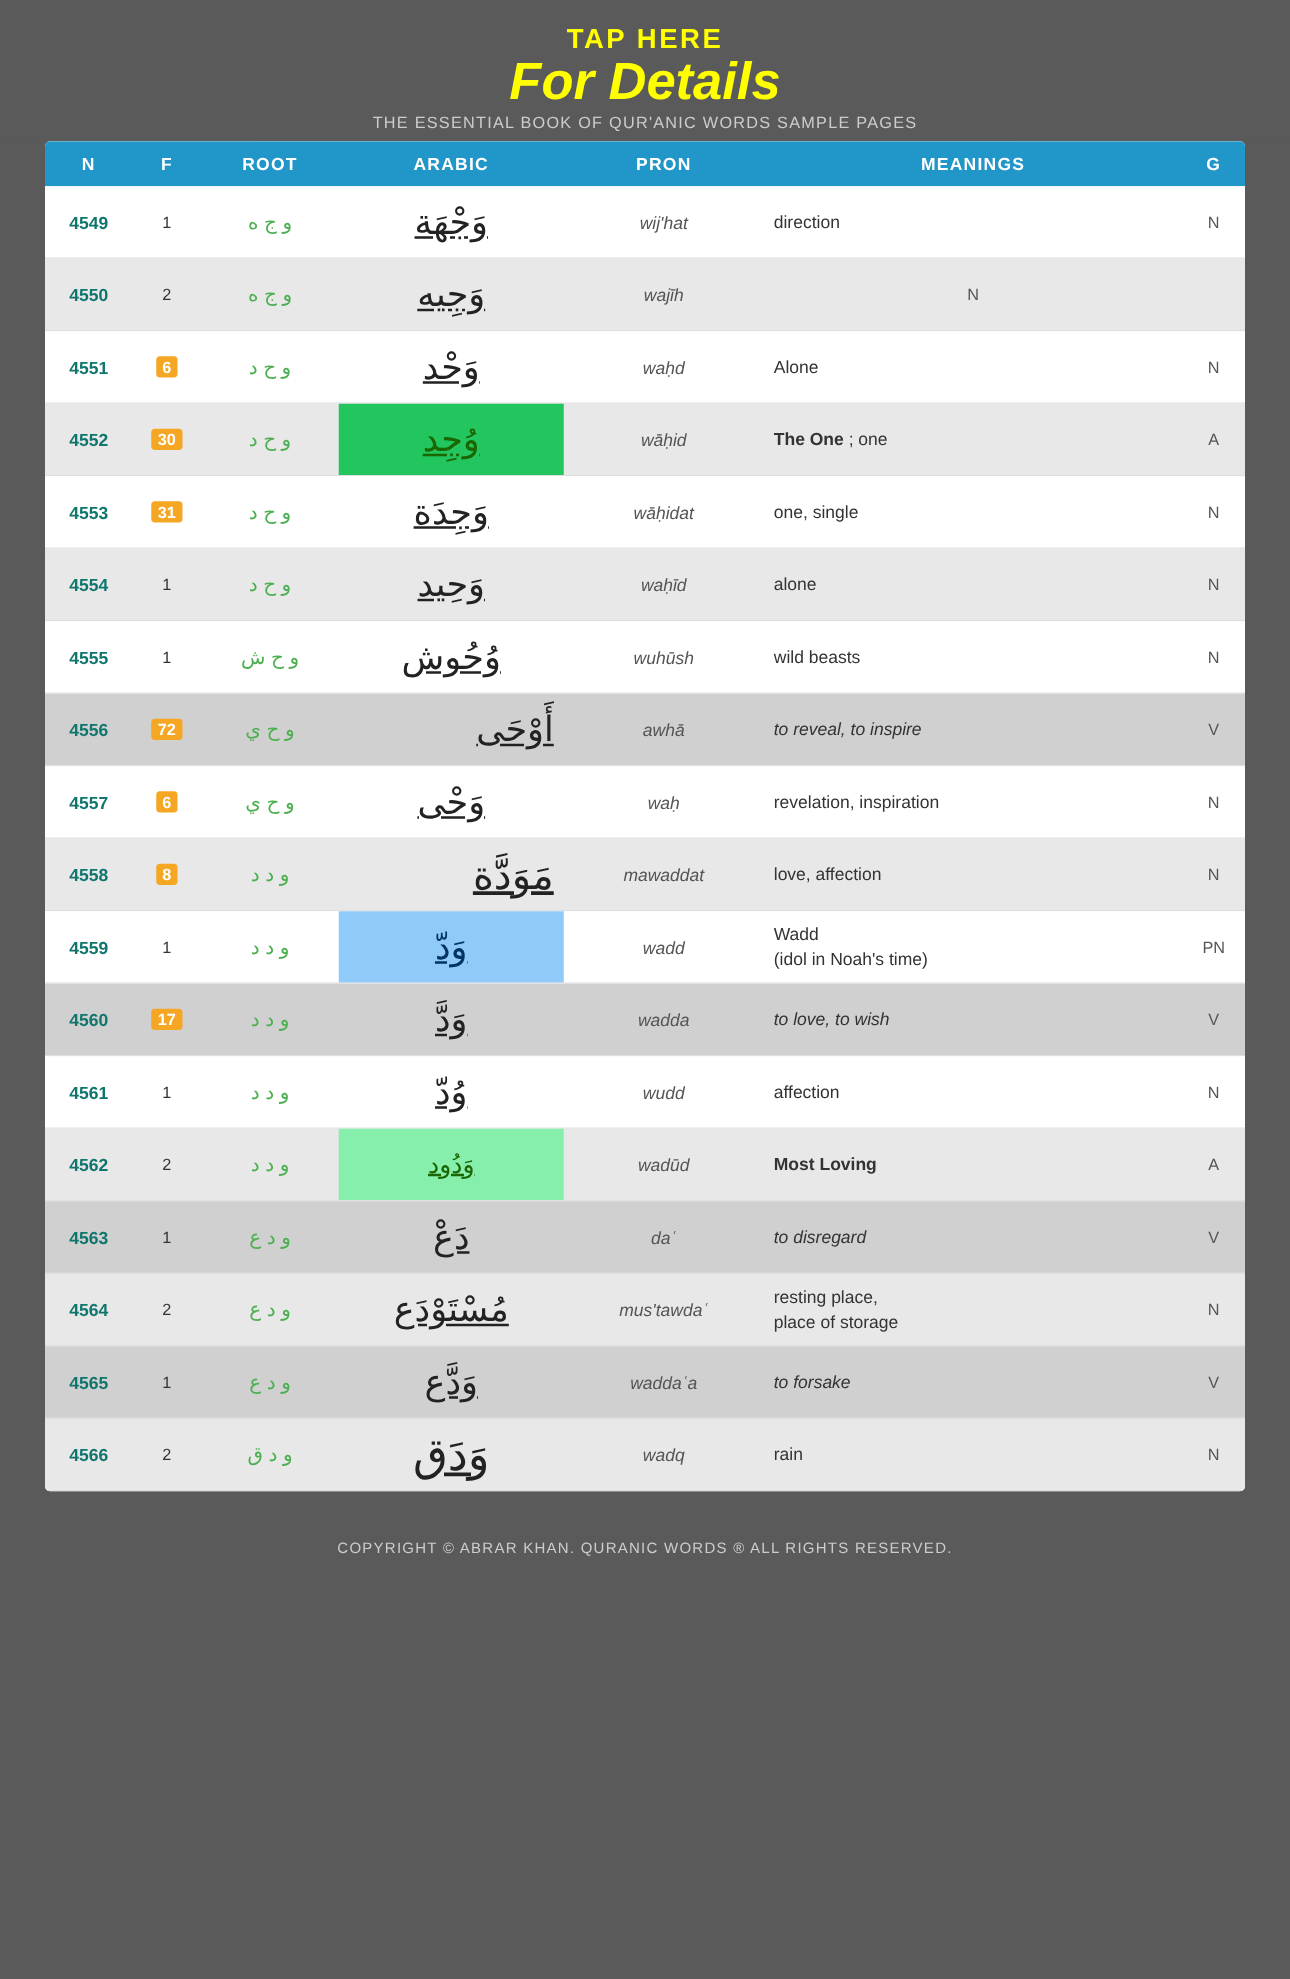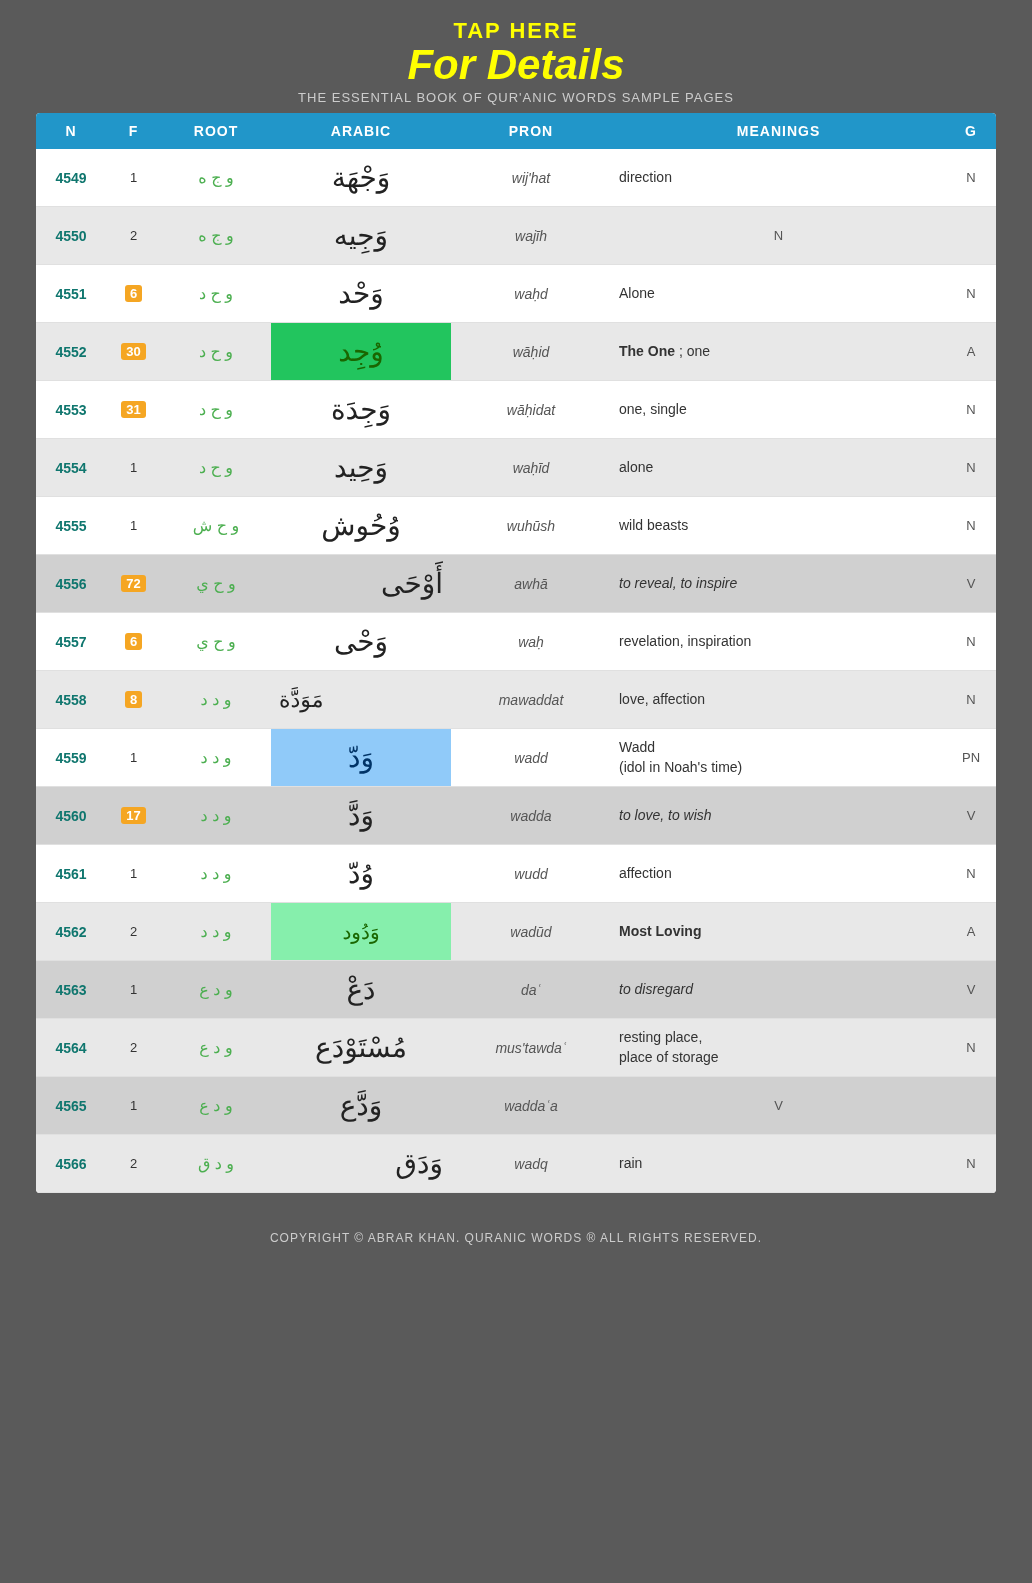--- a/index.html
+++ b/index.html
@@ -85,20 +85,21 @@
       text-align: center;
       color: #4caf50;
       font-size: 16px;
       direction: rtl;
     }
     .row-arabic {
       text-align: center;
       font-size: 26px;
       direction: rtl;
       color: #222;
+      text-decoration: underline;
     }
     .row-arabic.green-bg {
       background: #8bc34a;
       color: #1a6600;
     }
     .row-arabic.blue-bg {
       background: #90caf9;
       color: #004080;
     }
     .row-pron {
@@ -237,21 +238,21 @@
         <div class="row-root">و ح ي</div>
         <div class="row-arabic" style="direction: rtl; font-size: 28px; text-align: center; padding: 4px 8px;">وَحْى</div>
         <div class="row-pron">waḥ</div>
         <div class="row-meanings">revelation, inspiration</div>
         <div class="row-g">N</div>
       </div>
       <div class="table-row">
         <div class="row-n">4558</div>
         <div class="row-f"><span class="badge-yellow">8</span></div>
         <div class="row-root">و د د</div>
-        <div class="row-arabic" style="direction: rtl; font-size: 22px; text-align: left; padding: 4px 8px;">مَوَدَّة</div>
+        <div class="row-arabic" style="direction: rtl; font-size: 32px; text-align: right; padding: 4px 8px;">مَوَدَّة</div>
         <div class="row-pron">mawaddat</div>
         <div class="row-meanings">love, affection</div>
         <div class="row-g">N</div>
       </div>
       <div class="table-row">
         <div class="row-n">4559</div>
         <div class="row-f">1</div>
         <div class="row-root">و د د</div>
         <div class="row-arabic blue-bg" style="direction: rtl; font-size: 28px; text-align: center; padding: 4px 8px; background: rgb(144, 202, 249); color: rgb(0, 51, 102); display: flex; align-items: center; justify-content: center; height: 100%;">وَدّ</div>
         <div class="row-pron">wadd</div>
@@ -302,27 +303,28 @@
         <div class="row-pron">mus'tawdaʿ</div>
         <div class="row-meanings">resting place,<br>place of storage</div>
         <div class="row-g">N</div>
       </div>
       <div class="table-row row-bg-gray">
         <div class="row-n">4565</div>
         <div class="row-f">1</div>
         <div class="row-root">و د ع</div>
         <div class="row-arabic" style="direction: rtl; font-size: 28px; text-align: center; padding: 4px 8px;">وَدَّع</div>
         <div class="row-pron">waddaʿa</div>
+        <div class="row-meanings"><i>to forsake</i></div>
         <div class="row-g">V</div>
       </div>
       <div class="table-row">
         <div class="row-n">4566</div>
         <div class="row-f">2</div>
         <div class="row-root">و د ق</div>
-        <div class="row-arabic" style="direction: rtl; font-size: 28px; text-align: right; padding: 4px 8px;">وَدَق</div>
+        <div class="row-arabic" style="direction: rtl; font-size: 36px; text-align: center; padding: 4px 8px;">وَدَق</div>
         <div class="row-pron">wadq</div>
         <div class="row-meanings">rain</div>
         <div class="row-g">N</div>
       </div>
     </div>
 </div>
 
 <div class="footer">
   <span>COPYRIGHT © ABRAR KHAN. QURANIC WORDS ® ALL RIGHTS RESERVED.</span>
 </div>

